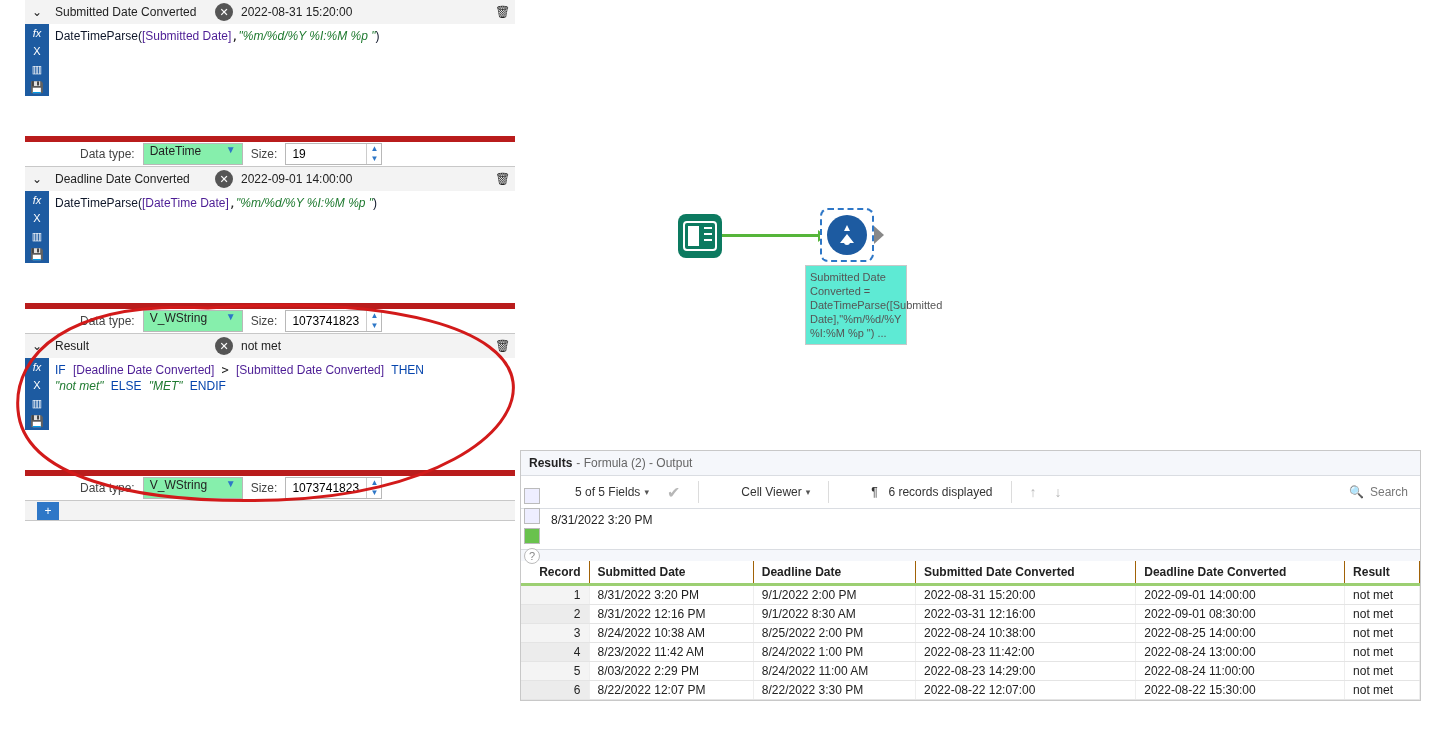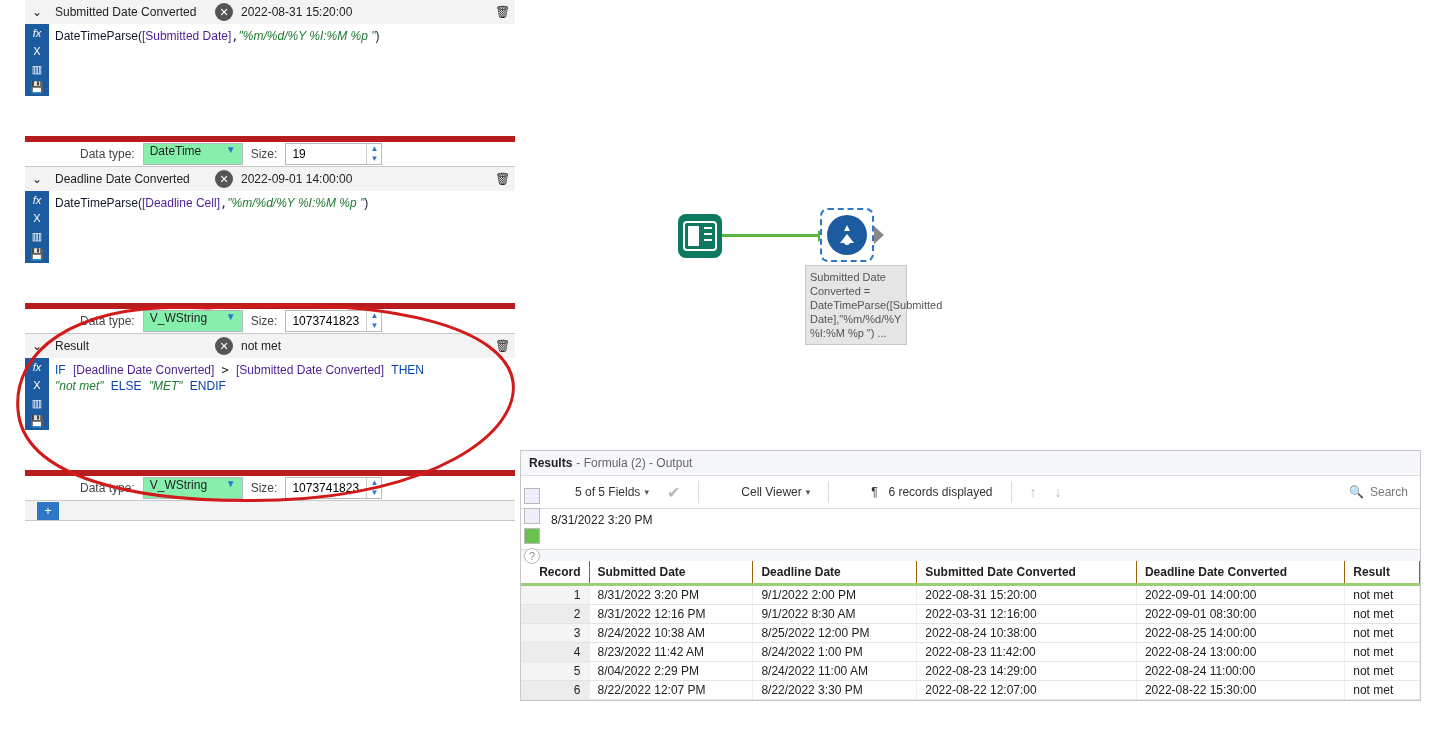--- a/index.html
+++ b/index.html
@@ -51,21 +51,21 @@
 .tool { position: absolute; width: 44px; height: 44px; border-radius: 8px; }
 .tool.input { left: 158px; top: 214px; background: #0c7a60; }
 .tool.input svg { width: 100%; height: 100%; }
 .tool.formula { left: 300px; top: 208px; width: 54px; height: 54px; border: 2px dashed #2e77c7; background:#fff; display:flex;align-items:center;justify-content:center;}
 .tool.formula .circ { width: 40px; height: 40px; border-radius: 50%; background: #1d5ba1; display:flex;align-items:center;justify-content:center;}
 .tool.formula .circ svg { width: 24px; height: 24px; }
 .tool-anchor { position:absolute; width:10px;height:18px; border-left:10px solid #999; border-top:9px solid transparent; border-bottom:9px solid transparent;}
 .formula-out{ left:354px; top:226px; border-left-color:#888;}
 .wire { position:absolute; height:3px; background:#56b53a; left:202px; top:234px; width:98px;}
 .wire::after{content:"";position:absolute;right:-6px;top:-4px;border-left:8px solid #56b53a;border-top:6px solid transparent;border-bottom:6px solid transparent;}
-.tool-label { position: absolute; left: 285px; top: 265px; width: 102px; border: 1px solid #c8c8c8; background: #e5e5e5; color: #555; font-size: 11px; padding: 4px; line-height: 14px;}
+.tool-label { position: absolute; left: 285px; top: 265px; width: 102px; border: 1px solid #c8c8c8; background: #5eead4; color: #555; font-size: 11px; padding: 4px; line-height: 14px;}
 
 
 .results { position: absolute; left: 520px; top: 450px; right: 13px; border: 1px solid #c8c8c8; background: #f5f7fb; }
 .res-head { height: 24px; display: flex; align-items: center; padding: 0 8px; font-size: 12px; gap: 4px;}
 .res-head b { font-weight: 600; }
 .res-head span.light { color: #666; }
 .res-bar { height: 34px; background: #fff; border-top: 1px solid #dadde2; border-bottom: 1px solid #dadde2; display: flex; align-items: center; padding-left: 30px; gap: 18px;}
 .res-bar .item { display: inline-flex; align-items: center; gap: 4px; color: #333; margin-left: 24px; }
 .res-bar .sep { width:1px;height:22px;background:#dcdcdc;}
 .res-bar .arrow { color:#b7b7b7; font-size:14px;}
@@ -137,21 +137,21 @@
           <span class="pad"></span>
           <span class="trash">🗑</span>
         </div>
         <div class="block-body">
           <div class="side-btns">
             <div class="side-btn fx">fx</div>
             <div class="side-btn">X</div>
             <div class="side-btn">▥</div>
             <div class="side-btn">💾</div>
           </div>
-          <div class="expr"><span class="fn">DateTimeParse(</span><span class="col">[Deadline Cell]</span>,<span class="str">"%m/%d/%Y %I:%M %p "</span><span class="fn">)</span></div>
+          <div class="expr"><span class="fn">DateTimeParse(</span><span class="col">[DateTime Date]</span>,<span class="str">"%m/%d/%Y %I:%M %p "</span><span class="fn">)</span></div>
         </div>
         <div class="type-row">
           <label>Data type:</label>
           <span class="dd">
             <span>V_WString</span>
             <span class="tri">▼</span>
           </span>
           <label>Size:</label>
           <span class="sizebox">
             <input value="1073741823" style="">
@@ -283,36 +283,36 @@
           <td class="rn">2</td>
           <td>8/31/2022 12:16 PM</td>
           <td>9/1/2022 8:30 AM</td>
           <td>2022-03-31 12:16:00</td>
           <td>2022-09-01 08:30:00</td>
           <td>not met</td>
         </tr>
         <tr>
           <td class="rn">3</td>
           <td>8/24/2022 10:38 AM</td>
-          <td>8/25/2022 12:00 PM</td>
+          <td>8/25/2022 2:00 PM</td>
           <td>2022-08-24 10:38:00</td>
           <td>2022-08-25 14:00:00</td>
           <td>not met</td>
         </tr>
         <tr>
           <td class="rn">4</td>
           <td>8/23/2022 11:42 AM</td>
           <td>8/24/2022 1:00 PM</td>
           <td>2022-08-23 11:42:00</td>
           <td>2022-08-24 13:00:00</td>
           <td>not met</td>
         </tr>
         <tr>
           <td class="rn">5</td>
-          <td>8/04/2022 2:29 PM</td>
+          <td>8/03/2022 2:29 PM</td>
           <td>8/24/2022 11:00 AM</td>
           <td>2022-08-23 14:29:00</td>
           <td>2022-08-24 11:00:00</td>
           <td>not met</td>
         </tr>
         <tr>
           <td class="rn">6</td>
           <td>8/22/2022 12:07 PM</td>
           <td>8/22/2022 3:30 PM</td>
           <td>2022-08-22 12:07:00</td>

